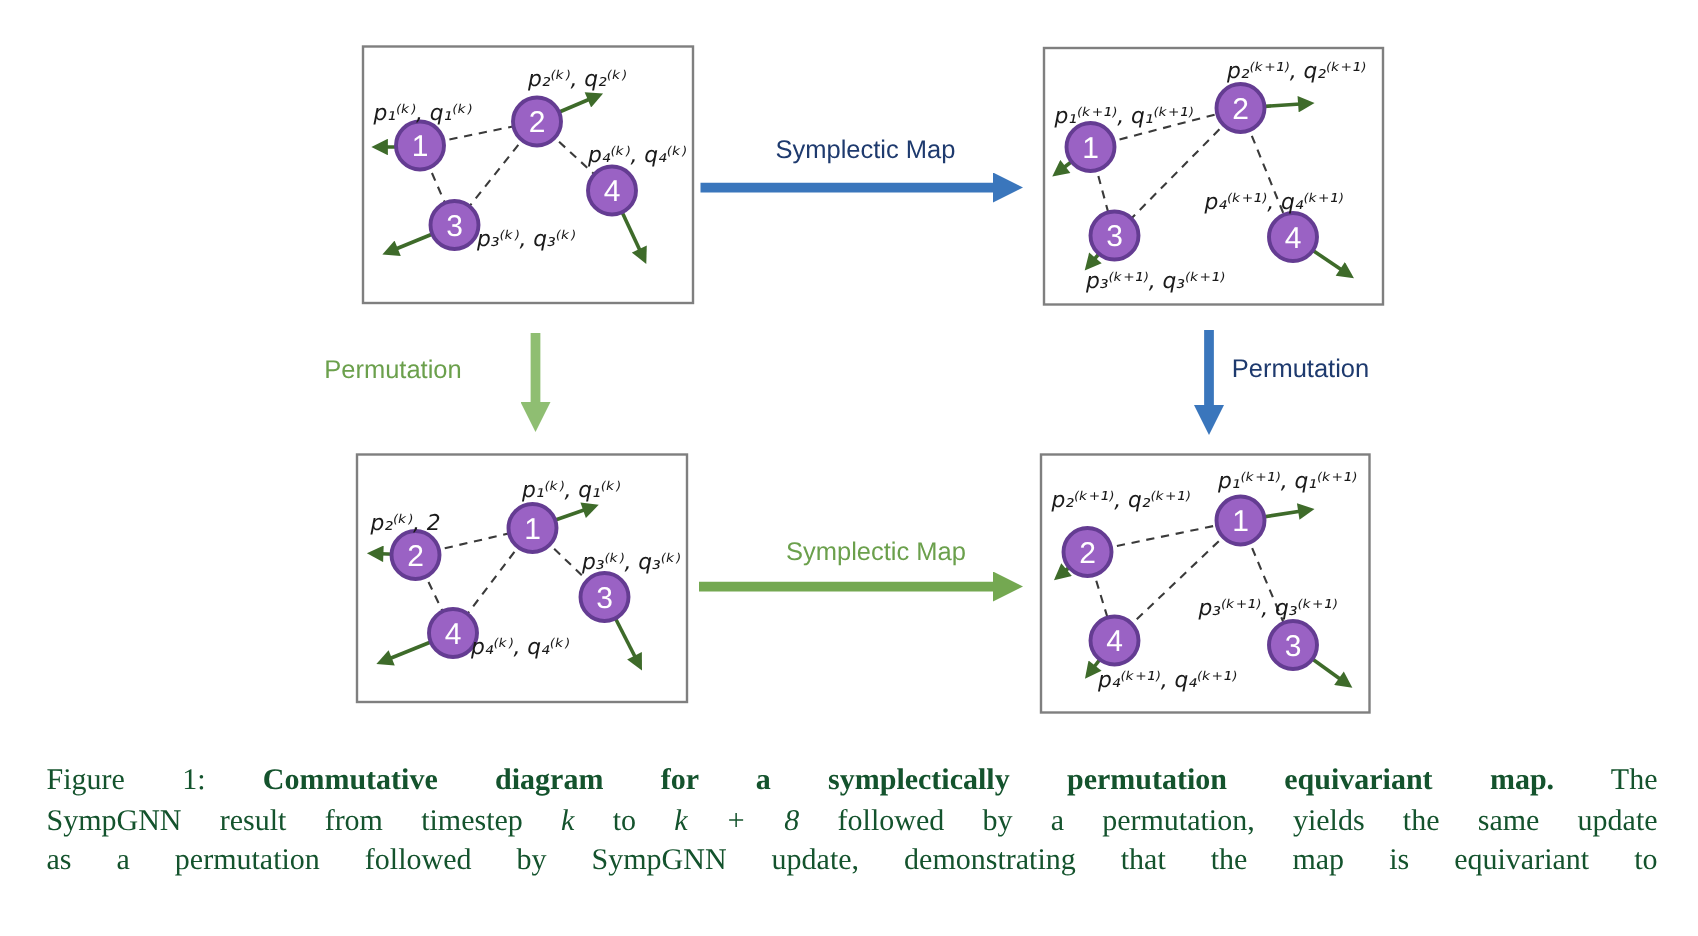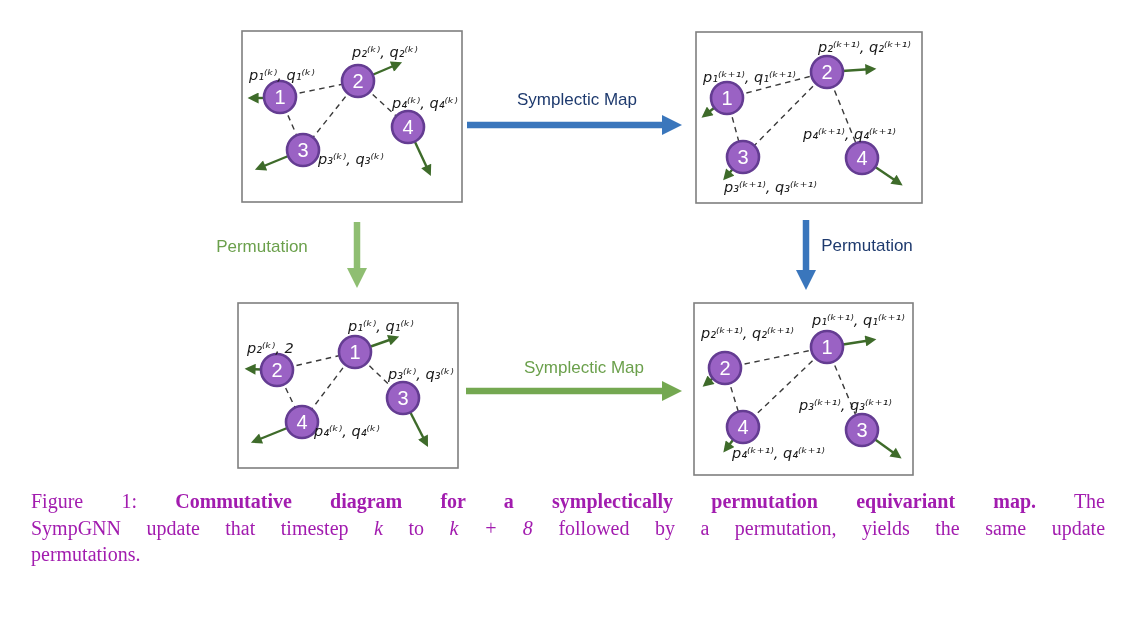--- a/index.html
+++ b/index.html
@@ -11,21 +11,21 @@
   .node-c{fill:var(--node-fill,#9a62c4);stroke:var(--node-stroke,#643c92);stroke-width:2.6;}
   .node-n{fill:var(--node-number,#ffffff);font:20px "Liberation Sans",sans-serif;text-anchor:middle;}
   .nlabel{fill:var(--label-color,#1a1a1a);font:italic 14.5px "DejaVu Sans",sans-serif;}
   .big{fill:none;stroke-width:6.5;}
   .big-blue{stroke:var(--big-blue,#3a76bc);}
   .big-sgreen{stroke:var(--big-green,#74a851);}
   .big-pgreen{stroke:var(--perm-green,#8fbe72);}
   .alabel{font:17px "Liberation Sans",sans-serif;text-anchor:middle;}
   .navy{fill:var(--text-navy,#1e3a6e);}
   .greent{fill:var(--text-green,#6ba04c);}
-  .caption{position:absolute;left:31px;top:488px;width:1074px;font-size:20px;line-height:26.5px;color:#a21caf;}
+  .caption{position:absolute;left:31px;top:507px;width:1074px;font-size:20px;line-height:26.5px;color:#14532d;}
   .cap-line{text-align:justify;text-align-last:justify;}
   .cap-line.last{text-align:left;text-align-last:left;}
   .cap-line b{font-weight:bold;}
   .math{font-style:italic;}
 </style>
 </head>
 <body>
 
 <svg class="fig-svg" width="1132" height="482" viewBox="0 0 1132 482">
   <defs>
@@ -189,22 +189,22 @@
   </g>
 </svg>
 
 <div class="caption">
   <div class="cap-line">
     <span>Figure 1:</span>
     <b>Commutative diagram for a symplectically permutation equivariant map.</b>
     <span>The</span>
   </div>
   <div class="cap-line">
-    <span>SympGNN update that timestep</span>
+    <span>SympGNN result from timestep</span>
     <span class="math">k</span>
     <span>to</span>
     <span class="math">k + 8</span>
     <span>followed by a permutation, yields the same update</span>
   </div>
-  <div class="cap-line last">
-    <span>permutations.</span>
+  <div class="cap-line">
+    <span>as a permutation followed by SympGNN update, demonstrating that the map is equivariant to</span>
   </div>
 </div>
 
 </body></html>

